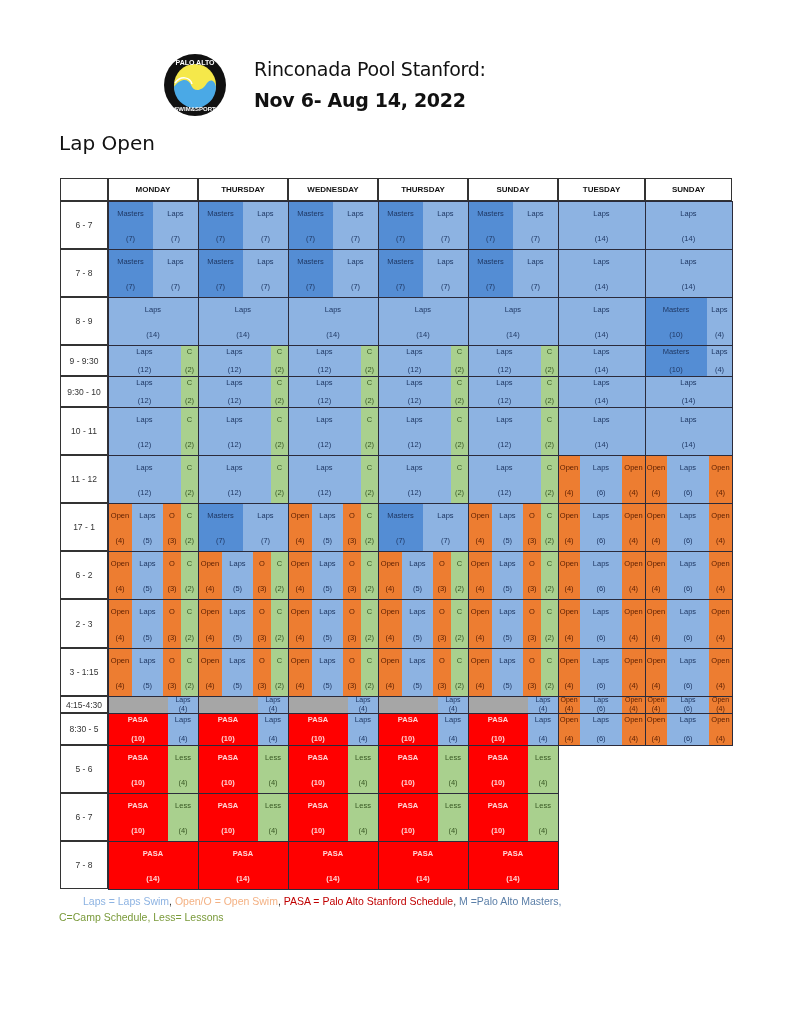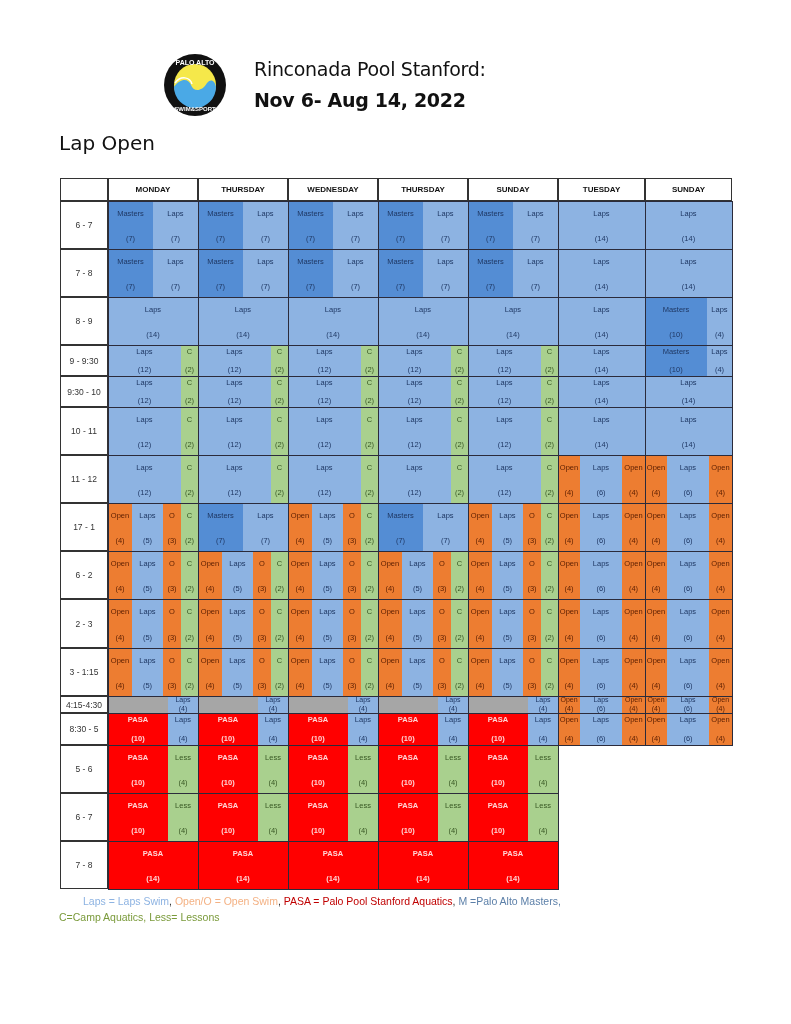--- a/index.html
+++ b/index.html
@@ -1131,15 +1131,15 @@
     </div>
     <div class="dayblock" style="left: 378px; top: 841px; width: 91px; height: 49px;"></div>
     <div class="cell pasa" style="left: 468px; top: 841px; width: 90px; height: 48px;">
       <div class="t">PASA</div>
       <div class="n">(14)</div>
     </div>
     <div class="dayblock" style="left: 468px; top: 841px; width: 91px; height: 49px;"></div>
   </div>
 
 <div class="legend">
-  <span class="lg-laps">Laps = Laps Swim</span><span class="lg-sep">, </span><span class="lg-open">Open/O = Open Swim</span><span class="lg-sep">, </span><span class="lg-pasa">PASA  = Palo Pool Stanford Aquatics</span><span class="lg-sep">, </span><span class="lg-m">M =Palo Alto Masters,</span><br>
-  <span class="lg-c">C=Camp Aquatics,</span> <span class="lg-c">Less= Lessons</span>
+  <span class="lg-laps">Laps = Laps Swim</span><span class="lg-sep">, </span><span class="lg-open">Open/O = Open Swim</span><span class="lg-sep">, </span><span class="lg-pasa">PASA  = Palo Alto Stanford Schedule</span><span class="lg-sep">, </span><span class="lg-m">M =Palo Alto Masters,</span><br>
+  <span class="lg-c">C=Camp Schedule,</span> <span class="lg-c">Less= Lessons</span>
 </div>
 
 </body></html>

